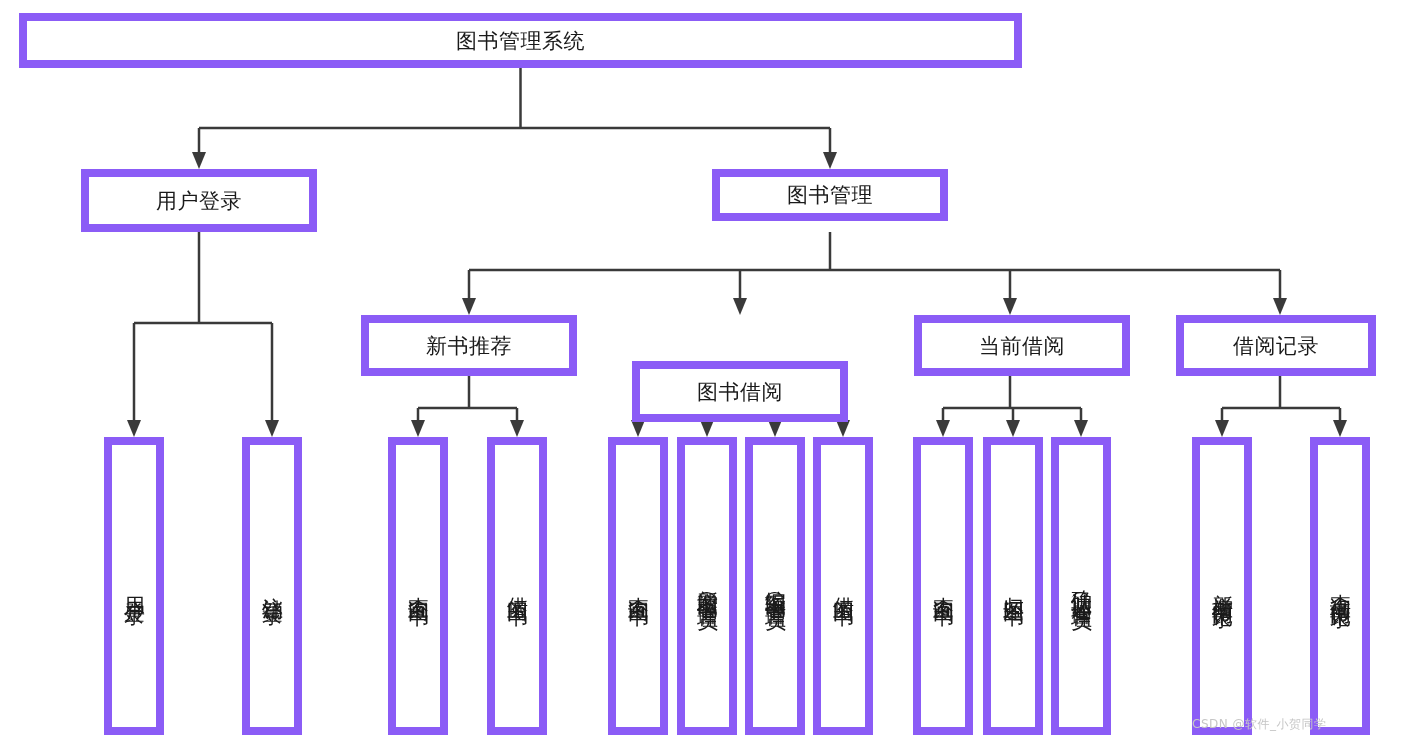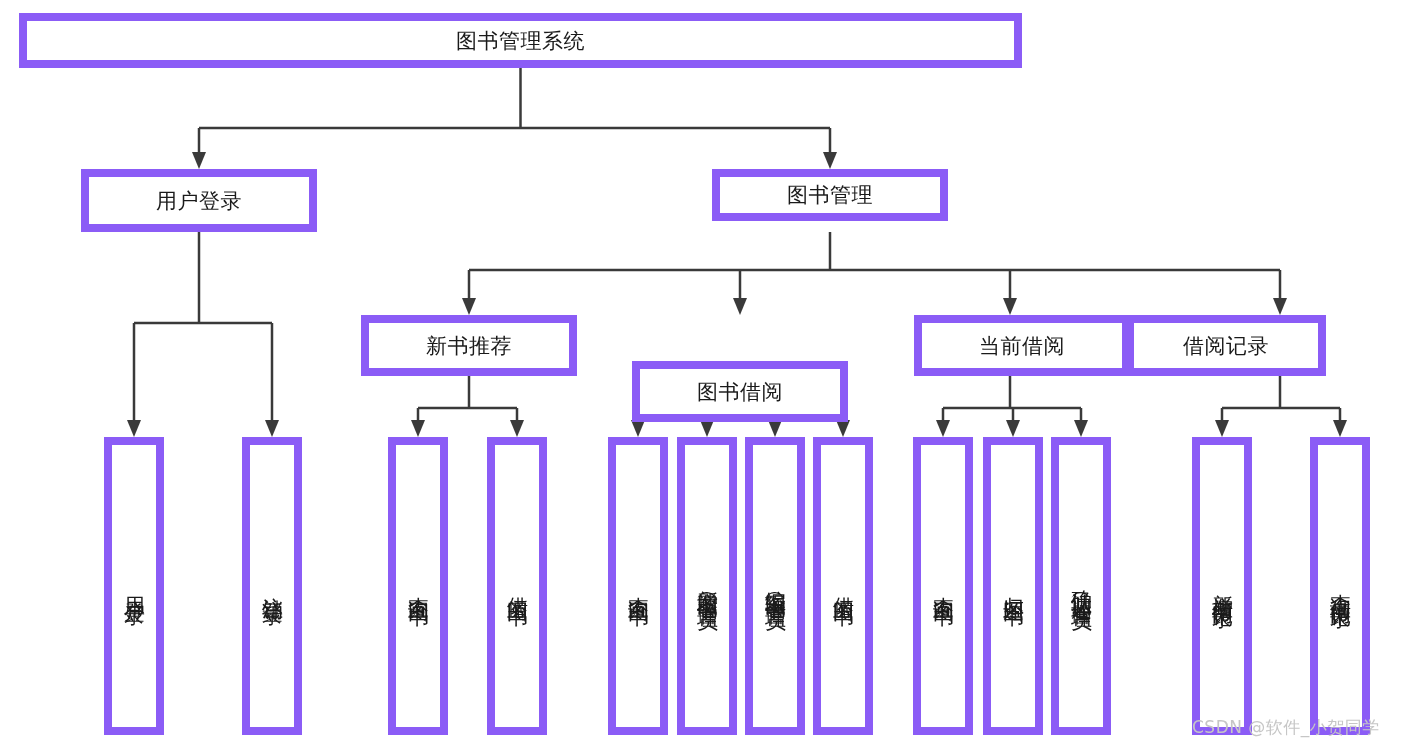--- a/index.html
+++ b/index.html
@@ -48,21 +48,21 @@
     line-height: 1.18;
     letter-spacing: 3px;
     white-space: nowrap;
   }
   .node .label {
     display: block;
   }
   .watermark {
     position: absolute;
     color: #c6c6c6;
-    font-size: 17px;
+    font-size: 12px;
     white-space: nowrap;
     letter-spacing: 0.5px;
   }
 </style>
 </head>
 <body>
 
 <div id="canvas">
   <svg id="edges" viewBox="0 0 1405 747">
       <line x1="520.5" y1="68" x2="520.5" y2="128" stroke="#3a3a3a" stroke-width="2.5"></line>
@@ -130,21 +130,21 @@
       </div>
       <div class="node horizontal" style="left: 361px; top: 315px; width: 216px; height: 61px;">
         <span class="label">新书推荐</span>
       </div>
       <div class="node horizontal" style="left: 632px; top: 315px; width: 216px; height: 61px; margin-top: 46px;">
         <span class="label">图书借阅</span>
       </div>
       <div class="node horizontal" style="left: 902px; top: 315px; width: 216px; height: 61px; margin-left: 12px;">
         <span class="label">当前借阅</span>
       </div>
-      <div class="node horizontal" style="left: 1126px; top: 315px; width: 200px; height: 61px;">
+      <div class="node horizontal" style="left: 1176px; top: 315px; width: 200px; height: 61px;">
         <span class="label">借阅记录</span>
       </div>
       <div class="node vertical" style="left: 104px; top: 437px; width: 60px; height: 298px;">
         <span class="label">用户登录</span>
       </div>
       <div class="node vertical" style="left: 242px; top: 437px; width: 60px; height: 298px;">
         <span class="label">注销登录</span>
       </div>
       <div class="node vertical" style="left: 388px; top: 437px; width: 60px; height: 298px;">
         <span class="label">查询图书</span>

